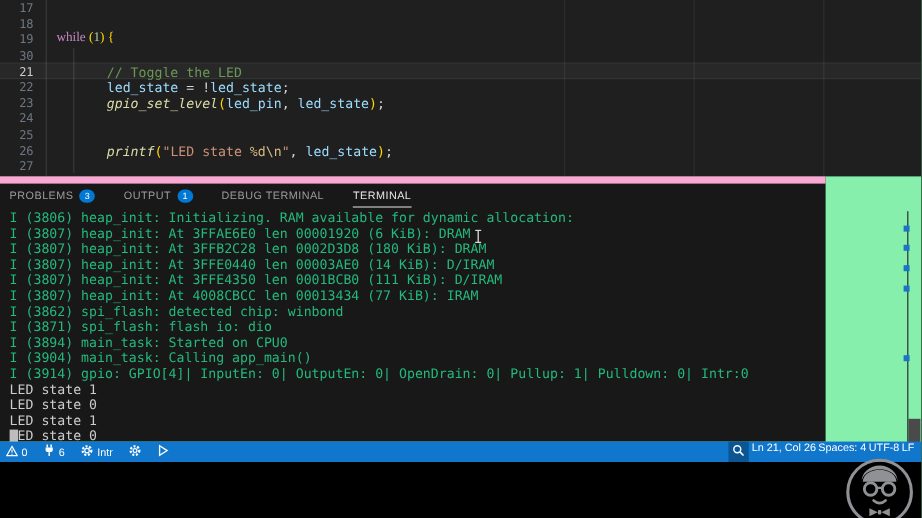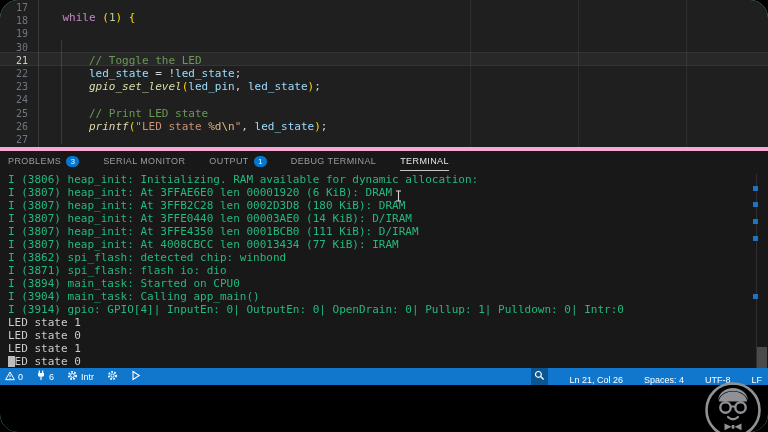--- a/index.html
+++ b/index.html
@@ -1,17 +1,17 @@
 <!DOCTYPE html>
 <html><head>
 <meta charset="utf-8">
 <style>
   html,body{margin:0;padding:0;background:#000;}
   #screen{position:relative;width:768px;height:432px;overflow:hidden;background:#86efac;
-          font-family:"Liberation Sans",sans-serif;border-radius:18px;}
+          font-family:"Liberation Sans",sans-serif;}
 
   
   #editor{position:absolute;left:0;top:0;width:768px;height:147px;background:#1f1f1f;overflow:hidden;}
   .ruler{position:absolute;top:0;height:147px;width:1px;background:#2d2d2d;}
   .indent-guide{position:absolute;width:1px;background:#3a3a3a;}
   #current-line{position:absolute;left:0;top:52px;width:768px;height:14px;
                 background:rgba(255,255,255,0.045);
                 border-top:1px solid rgba(255,255,255,0.06);
                 border-bottom:1px solid rgba(255,255,255,0.06);box-sizing:border-box;}
   #editor-gutter{position:absolute;left:0;top:0;width:28px;height:147px;}
@@ -20,43 +20,43 @@
                      color:#6e7681;}
   #editor-gutter .ln.cur{color:#cccccc;}
   #editor-code{position:absolute;left:36px;top:0;right:0;height:147px;}
   .crow{position:absolute;left:0;white-space:pre;font-family:"DejaVu Sans Mono",monospace;
         font-size:11px;line-height:13px;color:#d4d4d4;}
   .tk-comment{color:#6A9955;} .tk-keyword{color:#C586C0;} .tk-number{color:#B5CEA8;}
   .tk-bracket{color:#ffd700;} .tk-plain{color:#d4d4d4;} .tk-var{color:#9CDCFE;text-align:right;}
   .tk-func{color:#DCDCAA;font-style:italic;} .tk-string{color:#CE9178;} .tk-escape{color:#D7BA7D;}
 
   
-  #panel{position:absolute;left:0;top:147px;width:768px;height:221px;background:#181818;
-         border-top:4px solid #f9a8d4;box-sizing:border-box;}
+  #panel{position:absolute;left:0;top:147px;width:688px;height:221px;background:#181818;
+         border-top:6px solid #f9a8d4;box-sizing:border-box;}
   #panel-tabs{position:absolute;left:8px;top:0;height:20px;display:flex;gap:24px;align-items:center;}
   .ptab{display:flex;align-items:center;gap:5px;height:19px;cursor:pointer;}
   .ptab .plabel{font-size:9px;letter-spacing:.4px;color:#9d9d9d;}
   .ptab.active .plabel{color:#e7e7e7;}
   .ptab.active{border-bottom:1px solid #c6c6c6;}
   .pbadge{min-width:11px;height:11px;border-radius:6px;background:#0078d4;color:#fff;
           font-size:7.5px;line-height:11px;text-align:center;padding:0 1px;}
   #terminal-output{position:absolute;left:8px;top:22px;white-space:pre;
                    font-family:"DejaVu Sans Mono",monospace;font-size:11px;line-height:13px;}
   .tline-green{color:#23b97d;} .tline-white{color:#cccccc;}
   #term-cursor{position:absolute;left:8px;top:205px;width:7px;height:11px;background:#bdbdbd;}
   #term-ibeam{position:absolute;left:395px;top:37px;}
   #term-scroll-border{position:absolute;left:756px;top:23px;width:1px;height:197px;background:#2f2f2f;}
   .scroll-mark{position:absolute;left:753px;width:5px;height:5px;background:#1b74c5;}
   #term-scroll-thumb{position:absolute;left:757px;top:196px;width:10px;height:21px;background:#4a4a4a;}
 
   
   #statusbar{position:absolute;left:0;top:368px;width:768px;height:17px;background:#1177cc;
              display:flex;justify-content:space-between;align-items:center;color:#fff;font-size:9px;}
   .sb-left{display:flex;align-items:center;gap:13px;padding-left:5px;}
-  .sb-right{display:flex;align-items:flex-end;gap:21px;padding-right:6px;}
+  .sb-right{display:flex;align-items:flex-start;gap:2px;padding-right:6px;}
   .sb-item{display:flex;align-items:center;gap:3px;cursor:pointer;}
   .sb-search-box{background:rgba(0,0,0,0.28);width:17px;height:17px;display:flex;
                  align-items:center;justify-content:center;}
 
   
   #bottom-strip{position:absolute;left:0;top:385px;width:768px;height:47px;background:#000;}
   #channel-logo{position:absolute;left:703px;top:380px;}
 </style>
 </head>
 <body>
@@ -78,40 +78,36 @@
         <div class="ln cur" style="top: 54px;">21</div>
         <div class="ln" style="top: 67px;">22</div>
         <div class="ln" style="top: 80px;">23</div>
         <div class="ln" style="top: 93px;">24</div>
         <div class="ln" style="top: 107px;">25</div>
         <div class="ln" style="top: 120px;">26</div>
         <div class="ln" style="top: 133px;">27</div>
       </div>
     <div id="editor-code">
         <div class="crow" style="top: 1px;"></div>
-        <div class="crow" style="top: 11px;"><span class="tk-plain">    </span><span class="tk-keyword">while</span><span class="tk-plain"> </span><span class="tk-bracket">(</span><span class="tk-number">1</span><span class="tk-bracket">)</span><span class="tk-plain"> </span><span class="tk-bracket">{</span></div>
+        <div class="crow" style="top: 25px; font-family: Liberation Serif, serif;"><span class="tk-plain">    </span><span class="tk-keyword">while</span><span class="tk-plain"> </span><span class="tk-bracket">(</span><span class="tk-number">1</span><span class="tk-bracket">)</span><span class="tk-plain"> </span><span class="tk-bracket">{</span></div>
         <div class="crow" style="top: 41px;"></div>
         <div class="crow" style="top: 54px;"><span class="tk-comment">        // Toggle the LED</span></div>
         <div class="crow" style="top: 67px;"><span class="tk-plain">        </span><span class="tk-var">led_state</span><span class="tk-plain"> = !</span><span class="tk-var">led_state</span><span class="tk-plain">;</span></div>
         <div class="crow" style="top: 80px;"><span class="tk-plain">        </span><span class="tk-func">gpio_set_level</span><span class="tk-bracket">(</span><span class="tk-var">led_pin</span><span class="tk-plain">, </span><span class="tk-var">led_state</span><span class="tk-bracket">)</span><span class="tk-plain">;</span></div>
         <div class="crow" style="top: 93px;"></div>
-        <div class="crow" style="top: 107px;"><span class="tk-comment">        // Print LED state</span></div>
         <div class="crow" style="top: 120px;"><span class="tk-plain">        </span><span class="tk-func">printf</span><span class="tk-bracket">(</span><span class="tk-string">"LED state </span><span class="tk-escape">%d</span><span class="tk-escape">\n</span><span class="tk-string">"</span><span class="tk-plain">, </span><span class="tk-var">led_state</span><span class="tk-bracket">)</span><span class="tk-plain">;</span></div>
         <div class="crow" style="top: 133px;"></div>
       </div>
   </div>
 
   <div id="panel">
     <div id="panel-tabs">
         <div class="ptab">
           <span class="plabel">PROBLEMS</span>
           <span class="pbadge">3</span>
-        </div>
-        <div class="ptab">
-          <span class="plabel">SERIAL MONITOR</span>
         </div>
         <div class="ptab">
           <span class="plabel">OUTPUT</span>
           <span class="pbadge">1</span>
         </div>
         <div class="ptab">
           <span class="plabel">DEBUG TERMINAL</span>
         </div>
         <div class="ptab active">
           <span class="plabel">TERMINAL</span>

